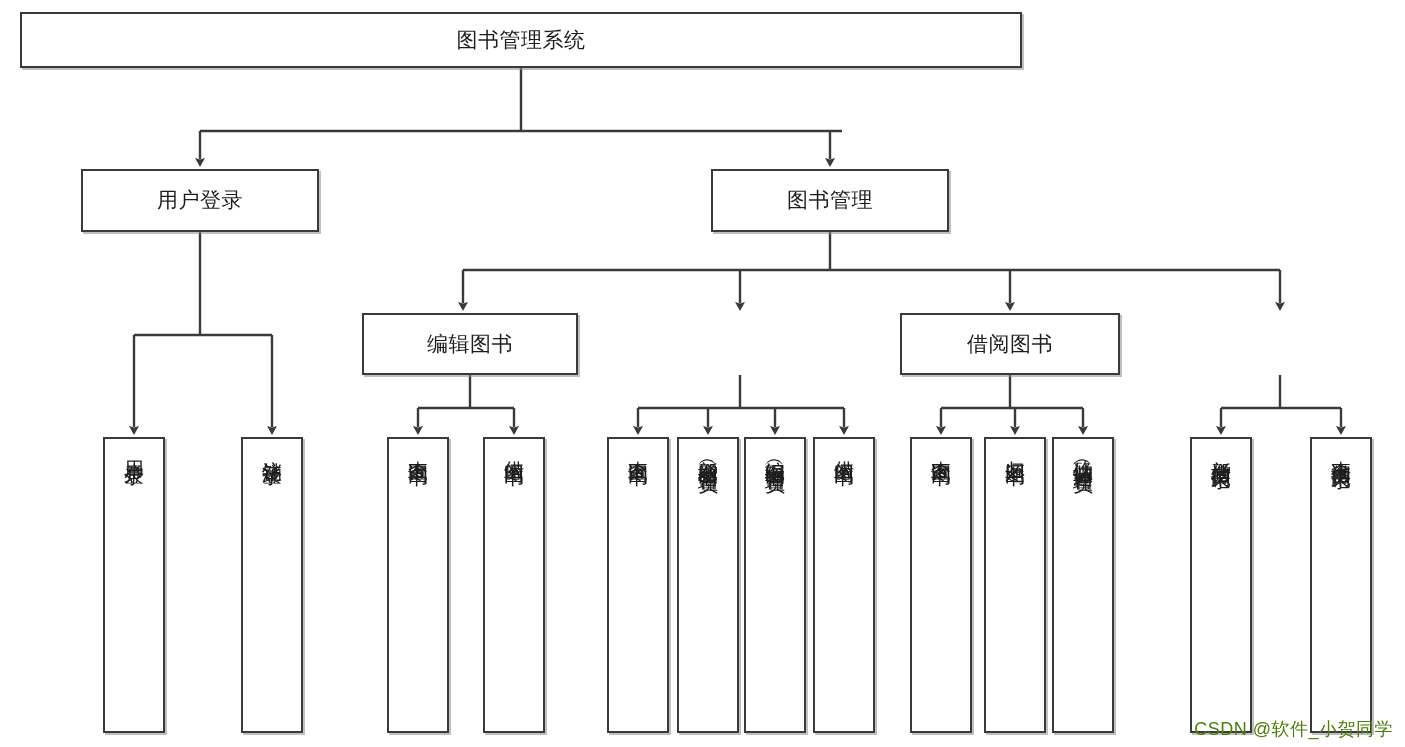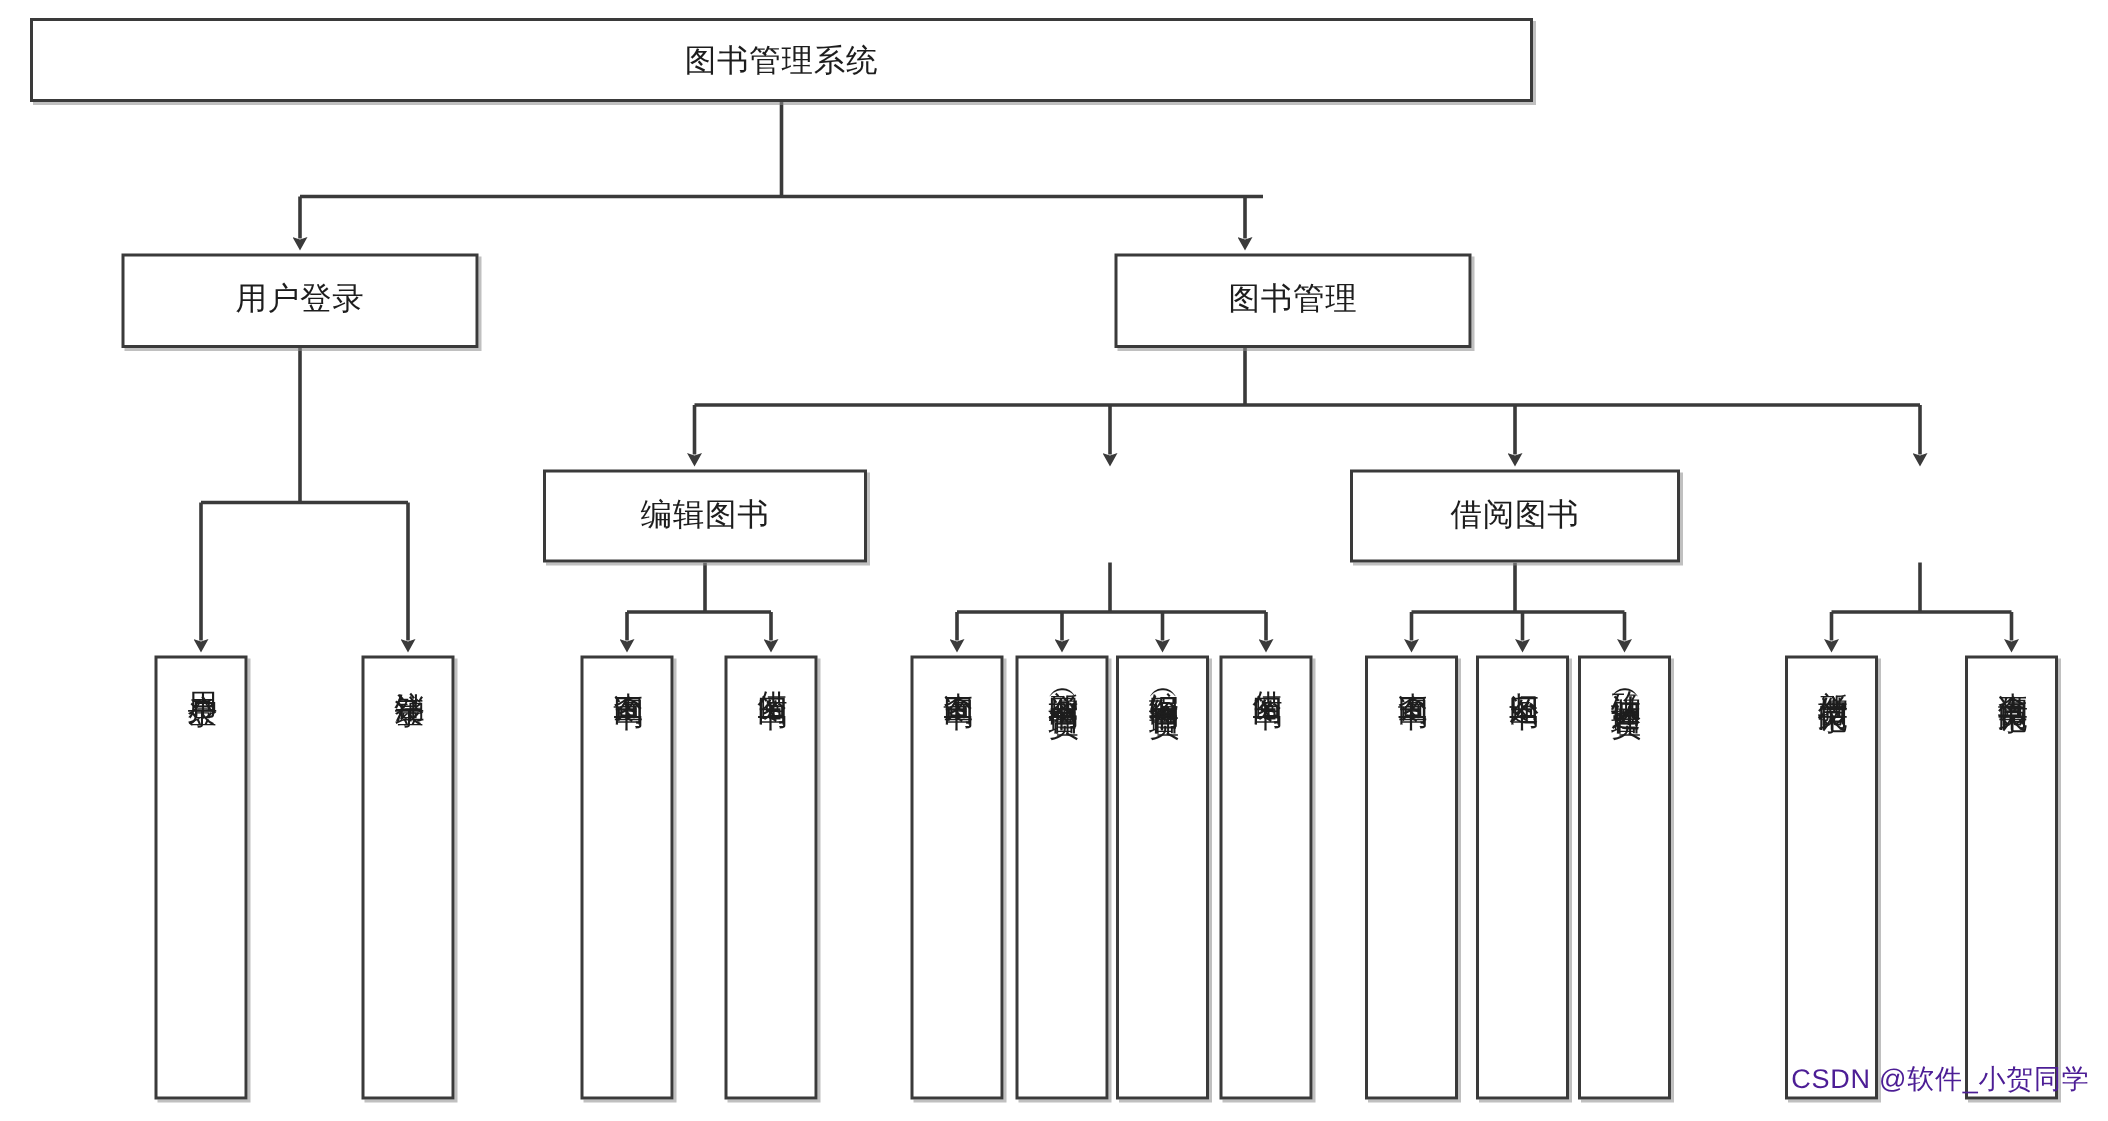--- a/index.html
+++ b/index.html
@@ -50,22 +50,22 @@
     writing-mode: vertical-rl;
     text-orientation: upright;
     font-size: 20px;
     letter-spacing: 2px;
     line-height: 1.05;
     white-space: normal;
   }
   .watermark {
     position: absolute;
     right: 12px;
-    bottom: 16px;
-    color: #4c1d95;
+    bottom: 6px;
+    color: #4d7c0f;
     font-size: 18px;
     letter-spacing: 0.5px;
     white-space: nowrap;
     pointer-events: none;
   }
 </style>
 </head>
 <body>
 
 <div id="canvas">
@@ -113,28 +113,28 @@
       <path d="M1015,408 L1015,427" marker-end="url(#arrow)"></path>
       <path d="M1083,408 L1083,427" marker-end="url(#arrow)"></path>
 
       <path d="M1280,375 L1280,408"></path>
       <path d="M1221,408 L1341,408"></path>
       <path d="M1221,408 L1221,427" marker-end="url(#arrow)"></path>
       <path d="M1341,408 L1341,427" marker-end="url(#arrow)"></path>
     </g>
   </svg>
 
-  <div class="node-box" style="left: 20px; top: 12px; width: 1002px; height: 56px; font-family: Liberation Serif, serif;">
+  <div class="node-box" style="left: 20px; top: 12px; width: 1002px; height: 56px;">
     <span class="node-label">图书管理系统</span>
   </div>
 
   <div class="node-box" style="left: 81px; top: 169px; width: 238px; height: 63px;">
     <span class="node-label">用户登录</span>
   </div>
-  <div class="node-box" style="left: 743px; top: 169px; width: 238px; height: 63px;">
+  <div class="node-box" style="left: 711px; top: 169px; width: 238px; height: 63px;">
     <span class="node-label">图书管理</span>
   </div>
 
   <div class="node-box" style="left: 362px; top: 313px; width: 216px; height: 62px;">
     <span class="node-label">编辑图书</span>
   </div>
   <div class="node-box" style="left: 900px; top: 313px; width: 220px; height: 62px;">
     <span class="node-label">借阅图书</span>
   </div>
 

